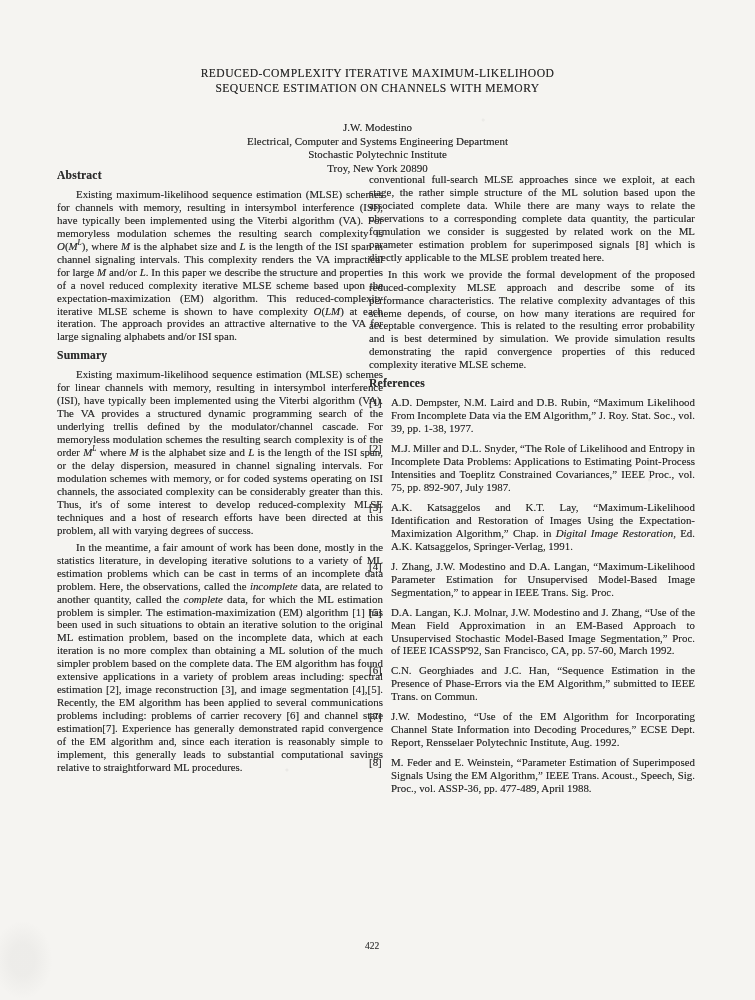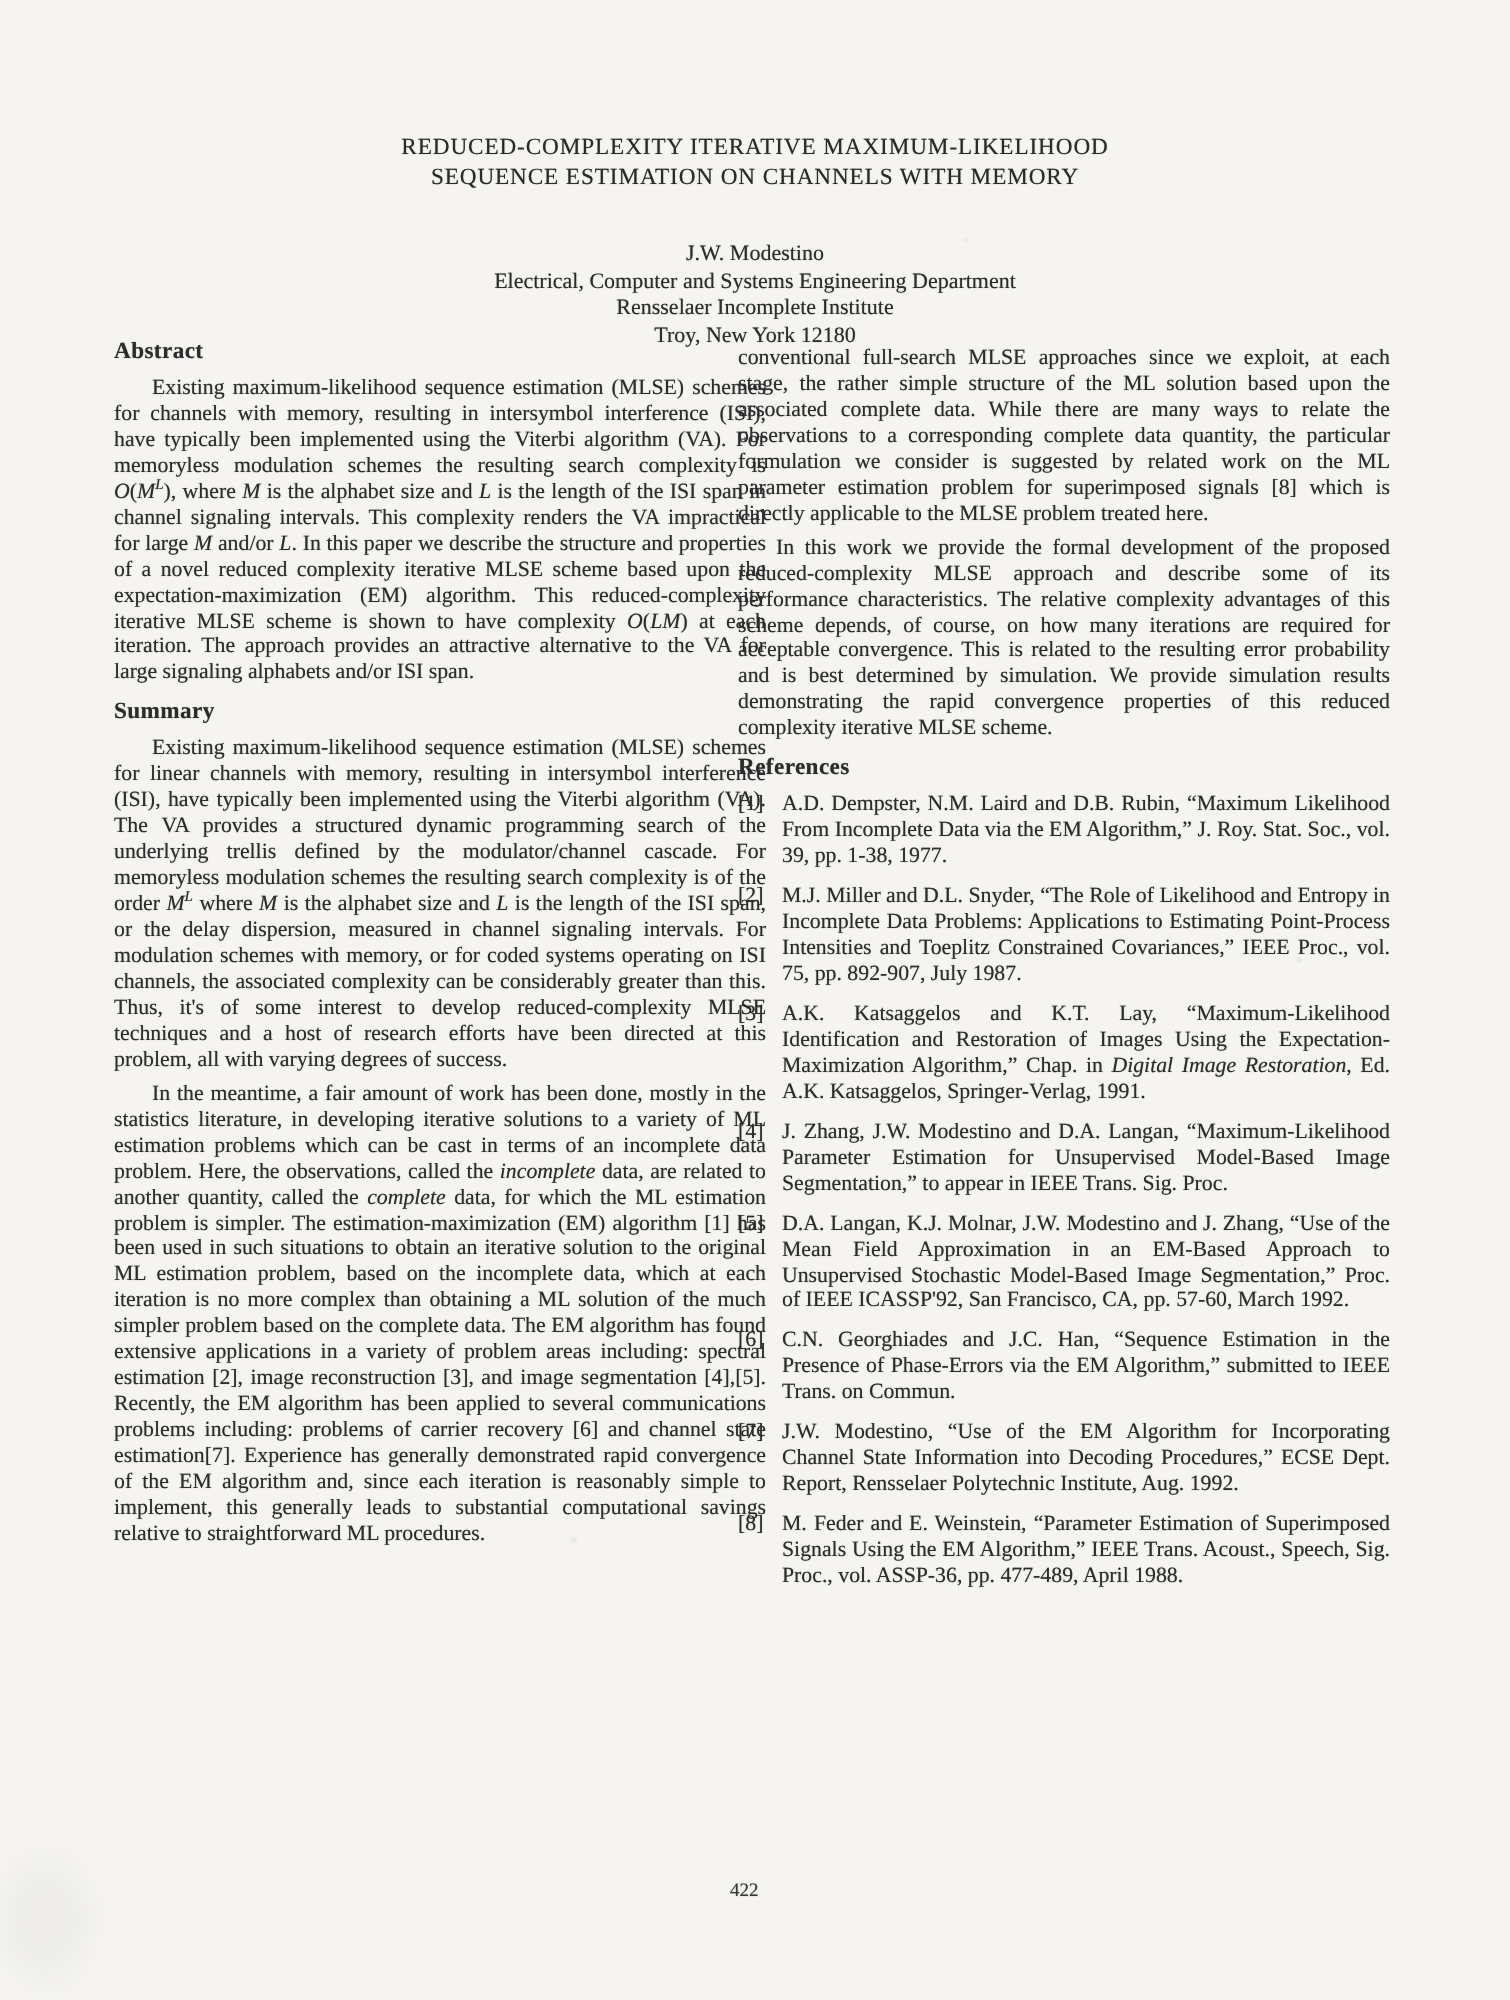--- a/index.html
+++ b/index.html
@@ -65,22 +65,22 @@
 <div class="page scan-text">
 
   <div class="header">
     <div class="title">
       <span>REDUCED-COMPLEXITY ITERATIVE MAXIMUM-LIKELIHOOD</span><br>
       <span>SEQUENCE ESTIMATION ON CHANNELS WITH MEMORY</span>
     </div>
     <div class="byline">
       <div>J.W. Modestino</div>
       <div>Electrical, Computer and Systems Engineering Department</div>
-      <div>Rensselaer Incomplete Institute</div>
-      <div>Troy, New York  12180</div>
+      <div>Stochastic Polytechnic Institute</div>
+      <div>Troy, New York  20890</div>
     </div>
   </div>
 
   <div class="col col-left">
     <div class="sec-heading">Abstract</div>
     <p>Existing maximum-likelihood sequence estimation (MLSE) schemes for channels with memory, resulting in intersymbol interference (ISI), have typically been implemented using the Viterbi algorithm (VA). For memoryless modulation schemes the resulting search complexity is <em>O</em>(<em>M</em><sup><em>L</em></sup>), where <em>M</em> is the alphabet size and <em>L</em> is the length of the ISI span in channel signaling intervals. This complexity renders the VA impractical for large <em>M</em> and/or <em>L</em>. In this paper we describe the structure and properties of a novel reduced complexity iterative MLSE scheme based upon the expectation-maximization (EM) algorithm. This reduced-complexity iterative MLSE scheme is shown to have complexity <em>O</em>(<em>LM</em>) at each iteration. The approach provides an attractive alternative to the VA for large signaling alphabets and/or ISI span.</p>
 
     <div class="sec-heading spaced">Summary</div>
     <p>Existing maximum-likelihood sequence estimation (MLSE) schemes for linear channels with memory, resulting in intersymbol interference (ISI), have typically been implemented using the Viterbi algorithm (VA). The VA provides a structured dynamic programming search of the underlying trellis defined by the modulator/channel cascade. For memoryless modulation schemes the resulting search complexity is of the order <em>M</em><sup><em>L</em></sup> where <em>M</em> is the alphabet size and <em>L</em> is the length of the ISI span, or the delay dispersion, measured in channel signaling intervals. For modulation schemes with memory, or for coded systems operating on ISI channels, the associated complexity can be considerably greater than this. Thus, it's of some interest to develop reduced-complexity MLSE techniques and a host of research efforts have been directed at this problem, all with varying degrees of success.</p>
     <p>In the meantime, a fair amount of work has been done, mostly in the statistics literature, in developing iterative solutions to a variety of ML estimation problems which can be cast in terms of an incomplete data problem. Here, the observations, called the <em>incomplete</em> data, are related to another quantity, called the <em>complete</em> data, for which the ML estimation problem is simpler. The estimation-maximization (EM) algorithm [1] has been used in such situations to obtain an iterative solution to the original ML estimation problem, based on the incomplete data, which at each iteration is no more complex than obtaining a ML solution of the much simpler problem based on the complete data. The EM algorithm has found extensive applications in a variety of problem areas including: spectral estimation [2], image reconstruction [3], and image segmentation [4],[5]. Recently, the EM algorithm has been applied to several communications problems including: problems of carrier recovery [6] and channel state estimation[7]. Experience has generally demonstrated rapid convergence of the EM algorithm and, since each iteration is reasonably simple to implement, this generally leads to substantial computational savings relative to straightforward ML procedures.</p>

